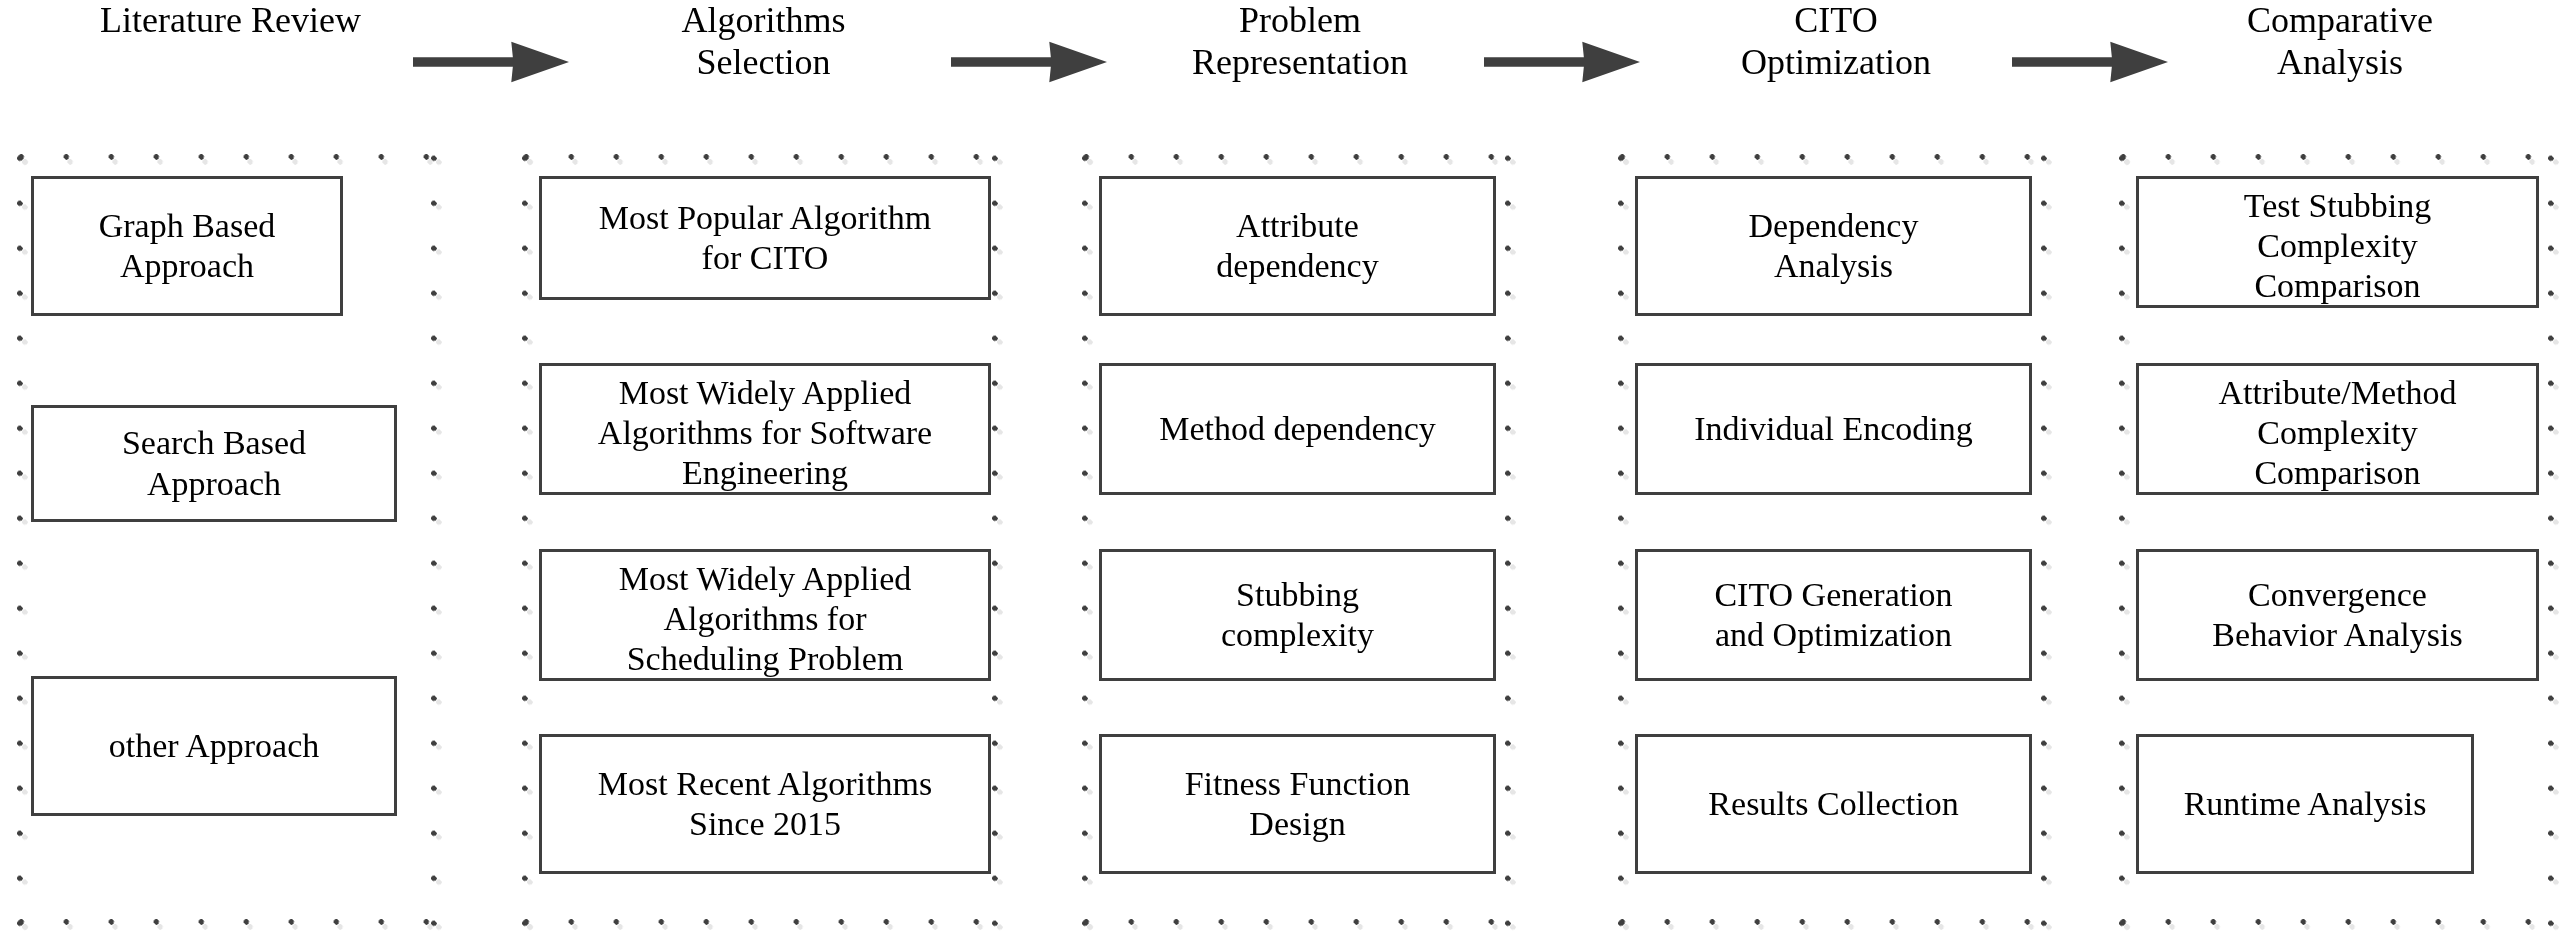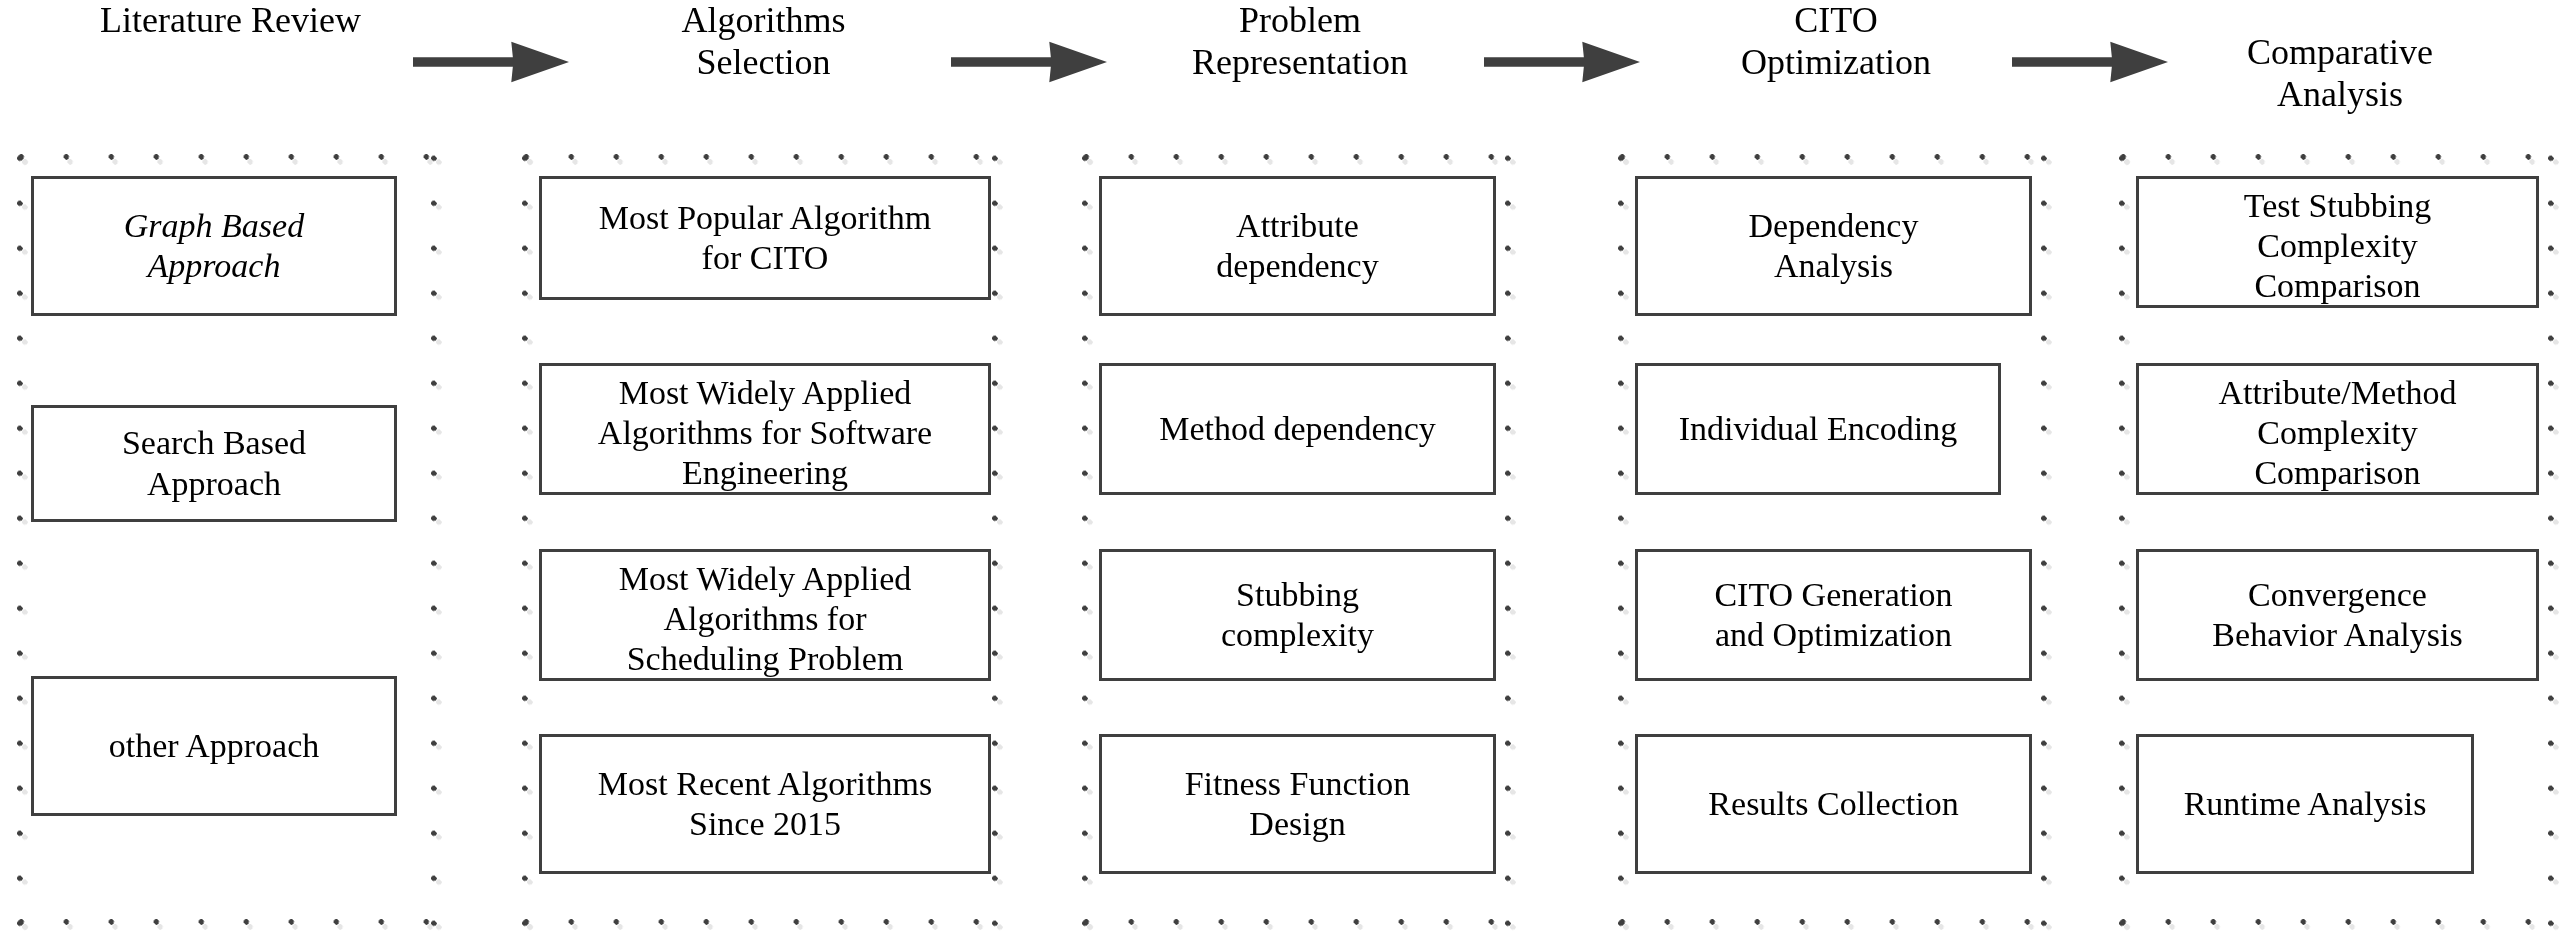--- a/index.html
+++ b/index.html
@@ -64,21 +64,21 @@
 </head>
 <body>
 
 <div class="canvas">
 
   <div class="header-band">
       <div class="stage-header" style="left: 17px; width: 427px;"><span class="hl">Literature Review</span></div>
       <div class="stage-header" style="left: 522px; width: 483px;"><span class="hl">Algorithms</span><span class="hl">Selection</span></div>
       <div class="stage-header" style="left: 1082px; width: 436px;"><span class="hl">Problem</span><span class="hl">Representation</span></div>
       <div class="stage-header" style="left: 1618px; width: 436px;"><span class="hl">CITO</span><span class="hl">Optimization</span></div>
-      <div class="stage-header" style="left: 2119px; width: 442px; margin-top: 32px;"><span class="hl">Comparative</span><span class="hl">Analysis</span></div>
+      <div class="stage-header" style="left: 2119px; width: 442px;"><span class="hl">Comparative</span><span class="hl">Analysis</span></div>
       <div class="arrow" style="left: 413px;">
         <svg viewBox="0 0 200 56" xmlns="http://www.w3.org/2000/svg">
           <path d="M0 22 L128 22 L126 2 L200 28 L126 54 L128 34 L0 34 Z" fill="#3f3f3f"></path>
         </svg>
       </div>
       <div class="arrow" style="left: 951px;">
         <svg viewBox="0 0 200 56" xmlns="http://www.w3.org/2000/svg">
           <path d="M0 22 L128 22 L126 2 L200 28 L126 54 L128 34 L0 34 Z" fill="#3f3f3f"></path>
         </svg>
       </div>
@@ -90,21 +90,21 @@
       <div class="arrow" style="left: 2012px;">
         <svg viewBox="0 0 200 56" xmlns="http://www.w3.org/2000/svg">
           <path d="M0 22 L128 22 L126 2 L200 28 L126 54 L128 34 L0 34 Z" fill="#3f3f3f"></path>
         </svg>
       </div>
     </div>
 
   <div id="stages-root">
       <div class="stage-col" style="left: 17px; width: 427px;">
         <div class="dotted"></div>
-        <div class="node" style="left: 14px; top: 22px; width: 366px; height: 140px; font-style: italic;">
+        <div class="node" style="left: 14px; top: 22px; width: 312px; height: 140px;">
           <span class="txt">Graph Based
 Approach</span>
         </div>
         <div class="node" style="left: 14px; top: 251px; width: 366px; height: 117px;">
           <span class="txt">Search Based
 Approach</span>
         </div>
         <div class="node" style="left: 14px; top: 522px; width: 366px; height: 140px;">
           <span class="txt">other Approach</span>
         </div>
@@ -147,21 +147,21 @@
           <span class="txt">Fitness Function
 Design</span>
         </div>
       </div>
       <div class="stage-col" style="left: 1618px; width: 436px;">
         <div class="dotted"></div>
         <div class="node" style="left: 17px; top: 22px; width: 397px; height: 140px;">
           <span class="txt">Dependency
 Analysis</span>
         </div>
-        <div class="node" style="left: 17px; top: 209px; width: 366px; height: 132px;">
+        <div class="node" style="left: 17px; top: 209px; width: 397px; height: 132px;">
           <span class="txt">Individual Encoding</span>
         </div>
         <div class="node" style="left: 17px; top: 395px; width: 397px; height: 132px;">
           <span class="txt">CITO Generation
 and Optimization</span>
         </div>
         <div class="node" style="left: 17px; top: 580px; width: 397px; height: 140px;">
           <span class="txt">Results Collection</span>
         </div>
       </div>

